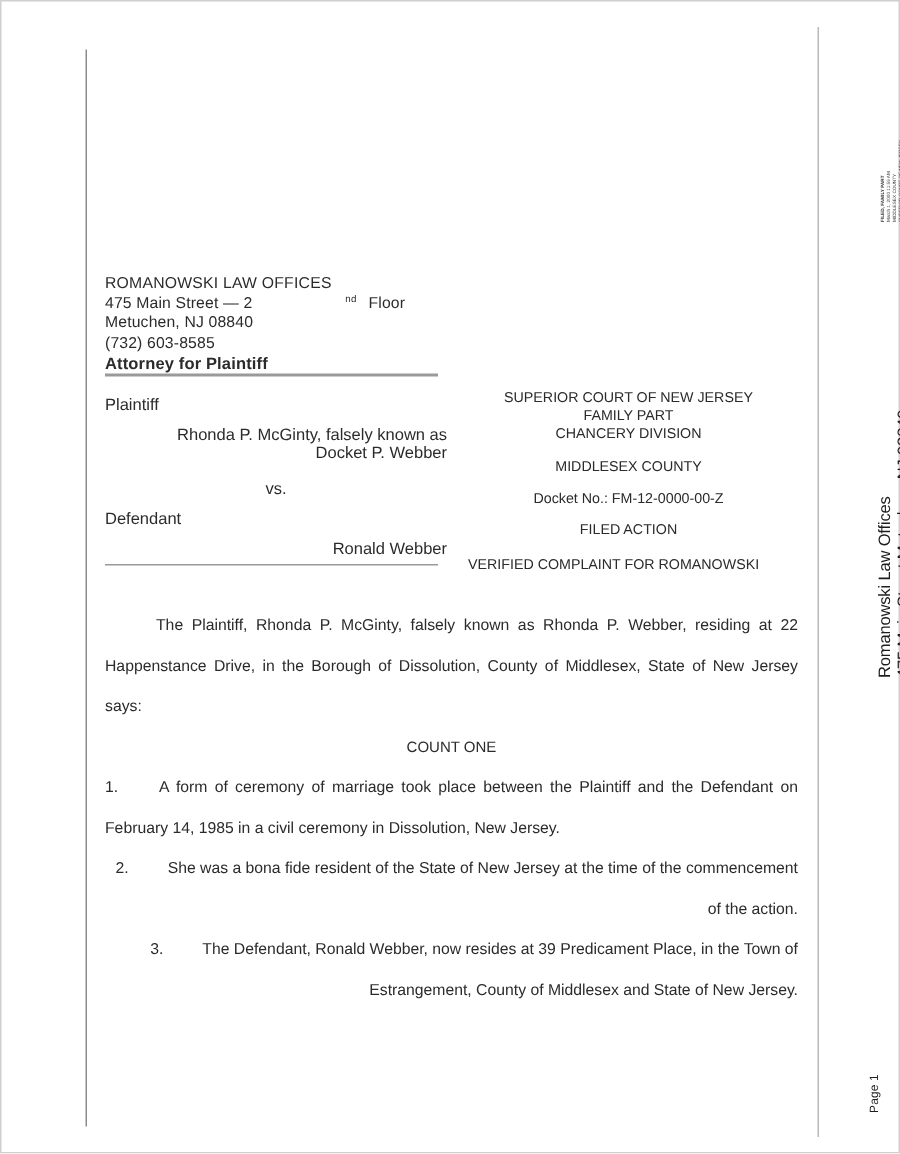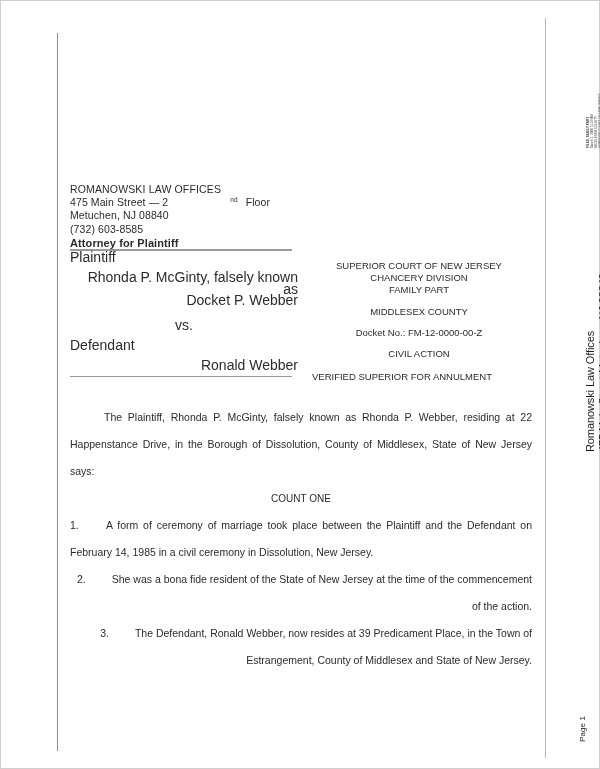--- a/index.html
+++ b/index.html
@@ -95,22 +95,23 @@
     height: 2px;
     background: #9a9a9a;
     margin: 0;
   }
   #caption-cols {
     display: flex;
     width: 470px;
   }
   #caption-left {
     width: 228px;
-    font-size: 14px;
+    font-size: 11px;
     line-height: 12px;
+    padding-top: 13px;
     box-sizing: border-box;
   }
   .cap-role {
     text-align: left;
     margin-bottom: 9px;
   }
   .cap-party {
     text-align: right;
     line-height: 11.5px;
     margin-bottom: 8px;
@@ -253,33 +254,33 @@
           <span>Rhonda P. McGinty, falsely known as</span><br>
           <span>Docket P. Webber</span>
         </div>
         <div class="cap-vs">vs.</div>
         <div class="cap-role">Defendant</div>
         <div class="cap-party">Ronald Webber</div>
       </div>
       <div id="caption-right">
         <div class="court-grp">
           <div class="cr-line">SUPERIOR COURT OF NEW JERSEY</div>
+          <div class="cr-line">FAMILY PART</div>
           <div class="cr-line">CHANCERY DIVISION</div>
-          <div class="cr-line">FAMILY PART</div>
         </div>
         <div class="county">MIDDLESEX COUNTY</div>
         <div class="docket">Docket No.: FM-12-0000-00-Z</div>
-        <div class="civil-action">CIVIL ACTION</div>
+        <div class="civil-action">FILED ACTION</div>
       </div>
     </div>
   </div>
 
   <div id="verified-row">
     <div id="verified-rule"></div>
-    <div id="verified-title">VERIFIED SUPERIOR FOR ANNULMENT</div>
+    <div id="verified-title">VERIFIED COMPLAINT FOR ROMANOWSKI</div>
   </div>
 
   <div id="body-text">
 
     <p class="para"><span class="para-indent"></span><span>The Plaintiff, Rhonda P. McGinty, falsely known as Rhonda P. Webber, residing at 22 Happenstance Drive, in the Borough of Dissolution, County of Middlesex, State of New Jersey says:</span></p>
 
     <p class="count-head">COUNT ONE</p>
 
     <p class="para"><span class="para-num">1.</span><span class="para-gap"></span><span>A form of ceremony of marriage took place between the Plaintiff and the Defendant on February 14, 1985 in a civil ceremony in Dissolution, New Jersey.</span></p>
 

